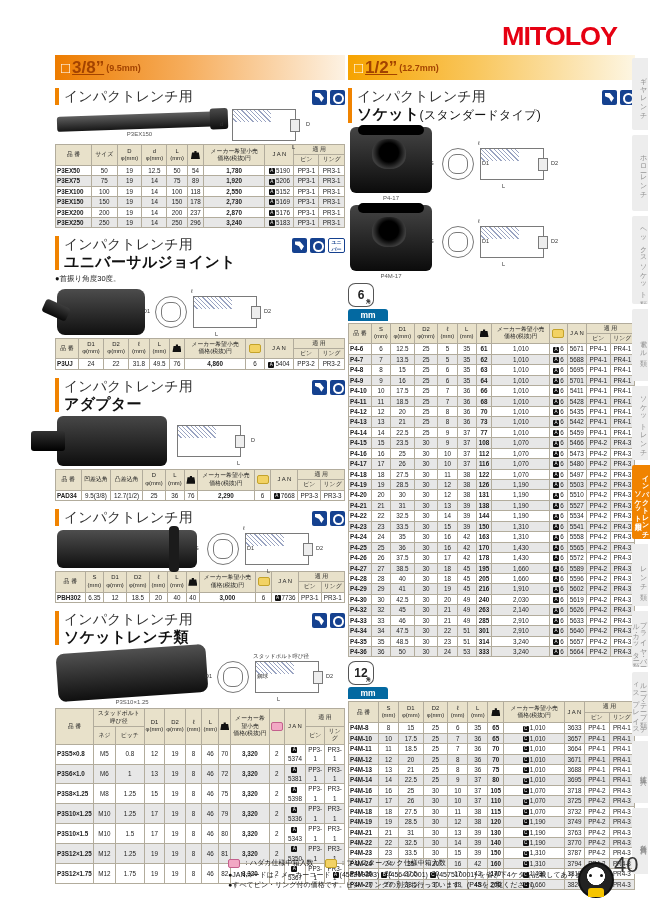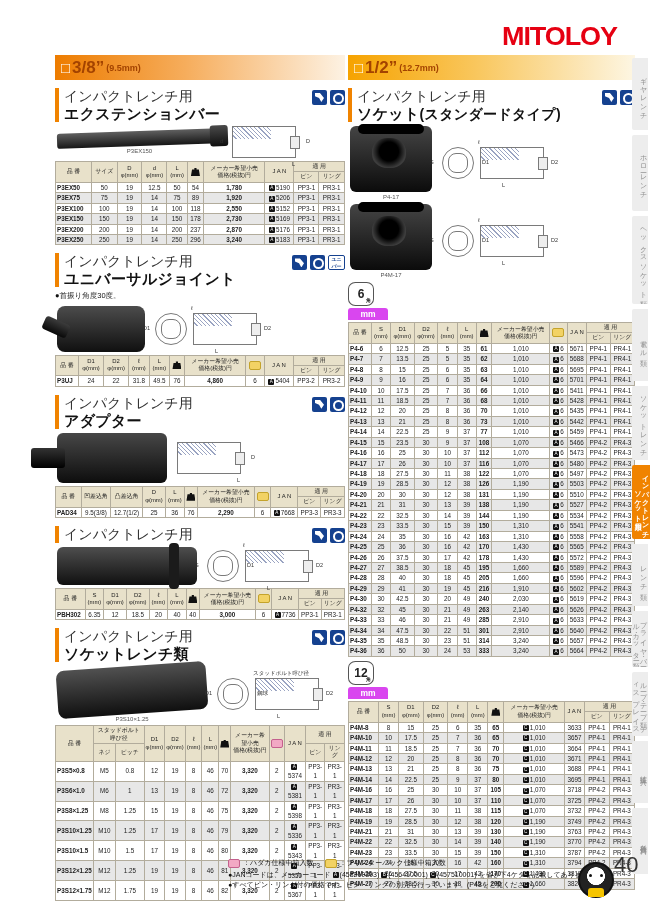--- a/index.html
+++ b/index.html
@@ -10,28 +10,28 @@
         letter-spacing:-1px;transform:scaleX(1.08);transform-origin:left;}
   
   .col{position:absolute;top:55px;}
   .col.left{left:55px;width:290px;}
   .col.right{left:348px;width:287px;}
   
   .banner{height:25px;display:flex;align-items:center;padding-left:6px;box-sizing:border-box;}
   .banner-38{background:linear-gradient(90deg,#ed7c00 0%,#f6ad5c 45%,#fdf2e3 100%);}
   .banner-12{background:linear-gradient(90deg,#f6a300 0%,#f9c75e 45%,#fdf6e3 100%);}
   .banner .sq{color:#fff;font-size:15px;font-weight:bold;margin-right:2px;}
-  .banner .size{font-size:17px;font-weight:900;color:#a34300;letter-spacing:0;}
+  .banner .size{font-size:17px;font-weight:900;color:#a34300;letter-spacing:0;text-decoration:underline;}
   .banner .mmx{font-size:9px;font-weight:bold;color:#a34300;margin-left:2px;}
   
   .sechdr{display:flex;justify-content:space-between;align-items:flex-start;margin:8px 0 4px 0;}
   .hleft{border-left:4px solid #f08300;padding-left:5px;}
   .cat{font-size:14px;color:#333;line-height:1.2;}
   .ttl{font-size:15px;font-weight:bold;color:#111;line-height:1.15;letter-spacing:0.3px;}
-  .ttl .suffix{font-size:14px;font-weight:bold;}
+  .ttl .suffix{font-size:12px;font-weight:normal;}
   .feats{display:flex;gap:3px;align-items:flex-start;padding-top:2px;}
   .feat{width:15px;height:15px;background:#15418f;border-radius:2px;position:relative;display:inline-block;}
   .feat-color::after{content:"";position:absolute;left:3px;top:3px;width:9px;height:9px;background:#fff;
         clip-path:polygon(0 0,55% 0,100% 55%,70% 100%,45% 55%,0 35%);}
   .feat-ring::after{content:"";position:absolute;left:3px;top:3px;width:7px;height:7px;border:2px solid #fff;border-radius:50%;}
   .feat-uni{font-size:5px;color:#15418f;border:1px solid #15418f;border-radius:2px;width:15px;height:13px;
         display:inline-block;text-align:center;line-height:1.3;font-weight:bold;overflow:hidden;}
   
   .note{font-size:7.5px;color:#111;line-height:1.35;margin:2px 0;}
   
@@ -81,21 +81,21 @@
   .ico{display:inline-block;vertical-align:middle;}
   .ico-weight{width:9px;height:8px;background:#111;
         clip-path:polygon(38% 0,62% 0,62% 20%,88% 20%,100% 100%,0 100%,12% 20%,38% 20%);}
   .ico-pack-yellow{width:10px;height:7px;background:#f2d264;border:1px solid #c4a32b;border-radius:2px;}
   .ico-pack-pink{width:10px;height:7px;background:#f2a8c4;border:1px solid #c4608d;border-radius:2px;}
   
   .hexbadge{width:24px;height:22px;border:1.6px solid #555;background:#fff;border-radius:28%;
         display:flex;align-items:center;justify-content:center;font-weight:bold;font-size:12px;color:#222;
         position:relative;margin:4px 0 2px 0;}
   .hexbadge small{font-size:5px;position:absolute;right:2px;bottom:2px;font-weight:bold;}
-  .mmtab{width:40px;height:12px;background:#d946ef;color:#fff;font-weight:bold;font-size:8.5px;
+  .mmtab{width:40px;height:12px;background:#0369a1;color:#fff;font-weight:bold;font-size:8.5px;
         text-align:center;line-height:12px;border-radius:3px 3px 0 0;}
   
   .side{position:absolute;left:632px;top:58px;width:18px;display:flex;flex-direction:column;gap:5px;}
   .tab{writing-mode:vertical-rl;font-size:7px;color:#8f8f8f;background:#ededed;text-align:center;
         letter-spacing:1px;border-radius:2px 0 0 2px;padding:4px 1px;box-sizing:border-box;width:16px;
         overflow:hidden;line-height:1.05;}
   .tab.active{background:#f08300;color:#fff;font-weight:bold;width:18px;letter-spacing:0;}
   .side .tab:nth-of-type(1){height:72px;}
   .side .tab:nth-of-type(2){height:76px;}
   .side .tab:nth-of-type(3){height:88px;}
@@ -125,21 +125,20 @@
 <div class="col left">
   <div class="banner banner-38">
     <span class="sq">□</span>
     <span class="size">3/8”</span>
     <span class="mmx">(9.5mm)</span>
   </div>
 
   <div class="sechdr">
     <div class="hleft">
       <div class="cat">インパクトレンチ用</div>
-      <div class="ttl">エクステンションバー</div>
     </div>
     <div class="feats">
       <span class="feat feat-color"></span>
       <span class="feat feat-ring"></span>
     </div>
   </div>
   <div class="media">
     <div>
       <div class="photo-ext"></div>
       <div class="caption">P3EX150</div>

